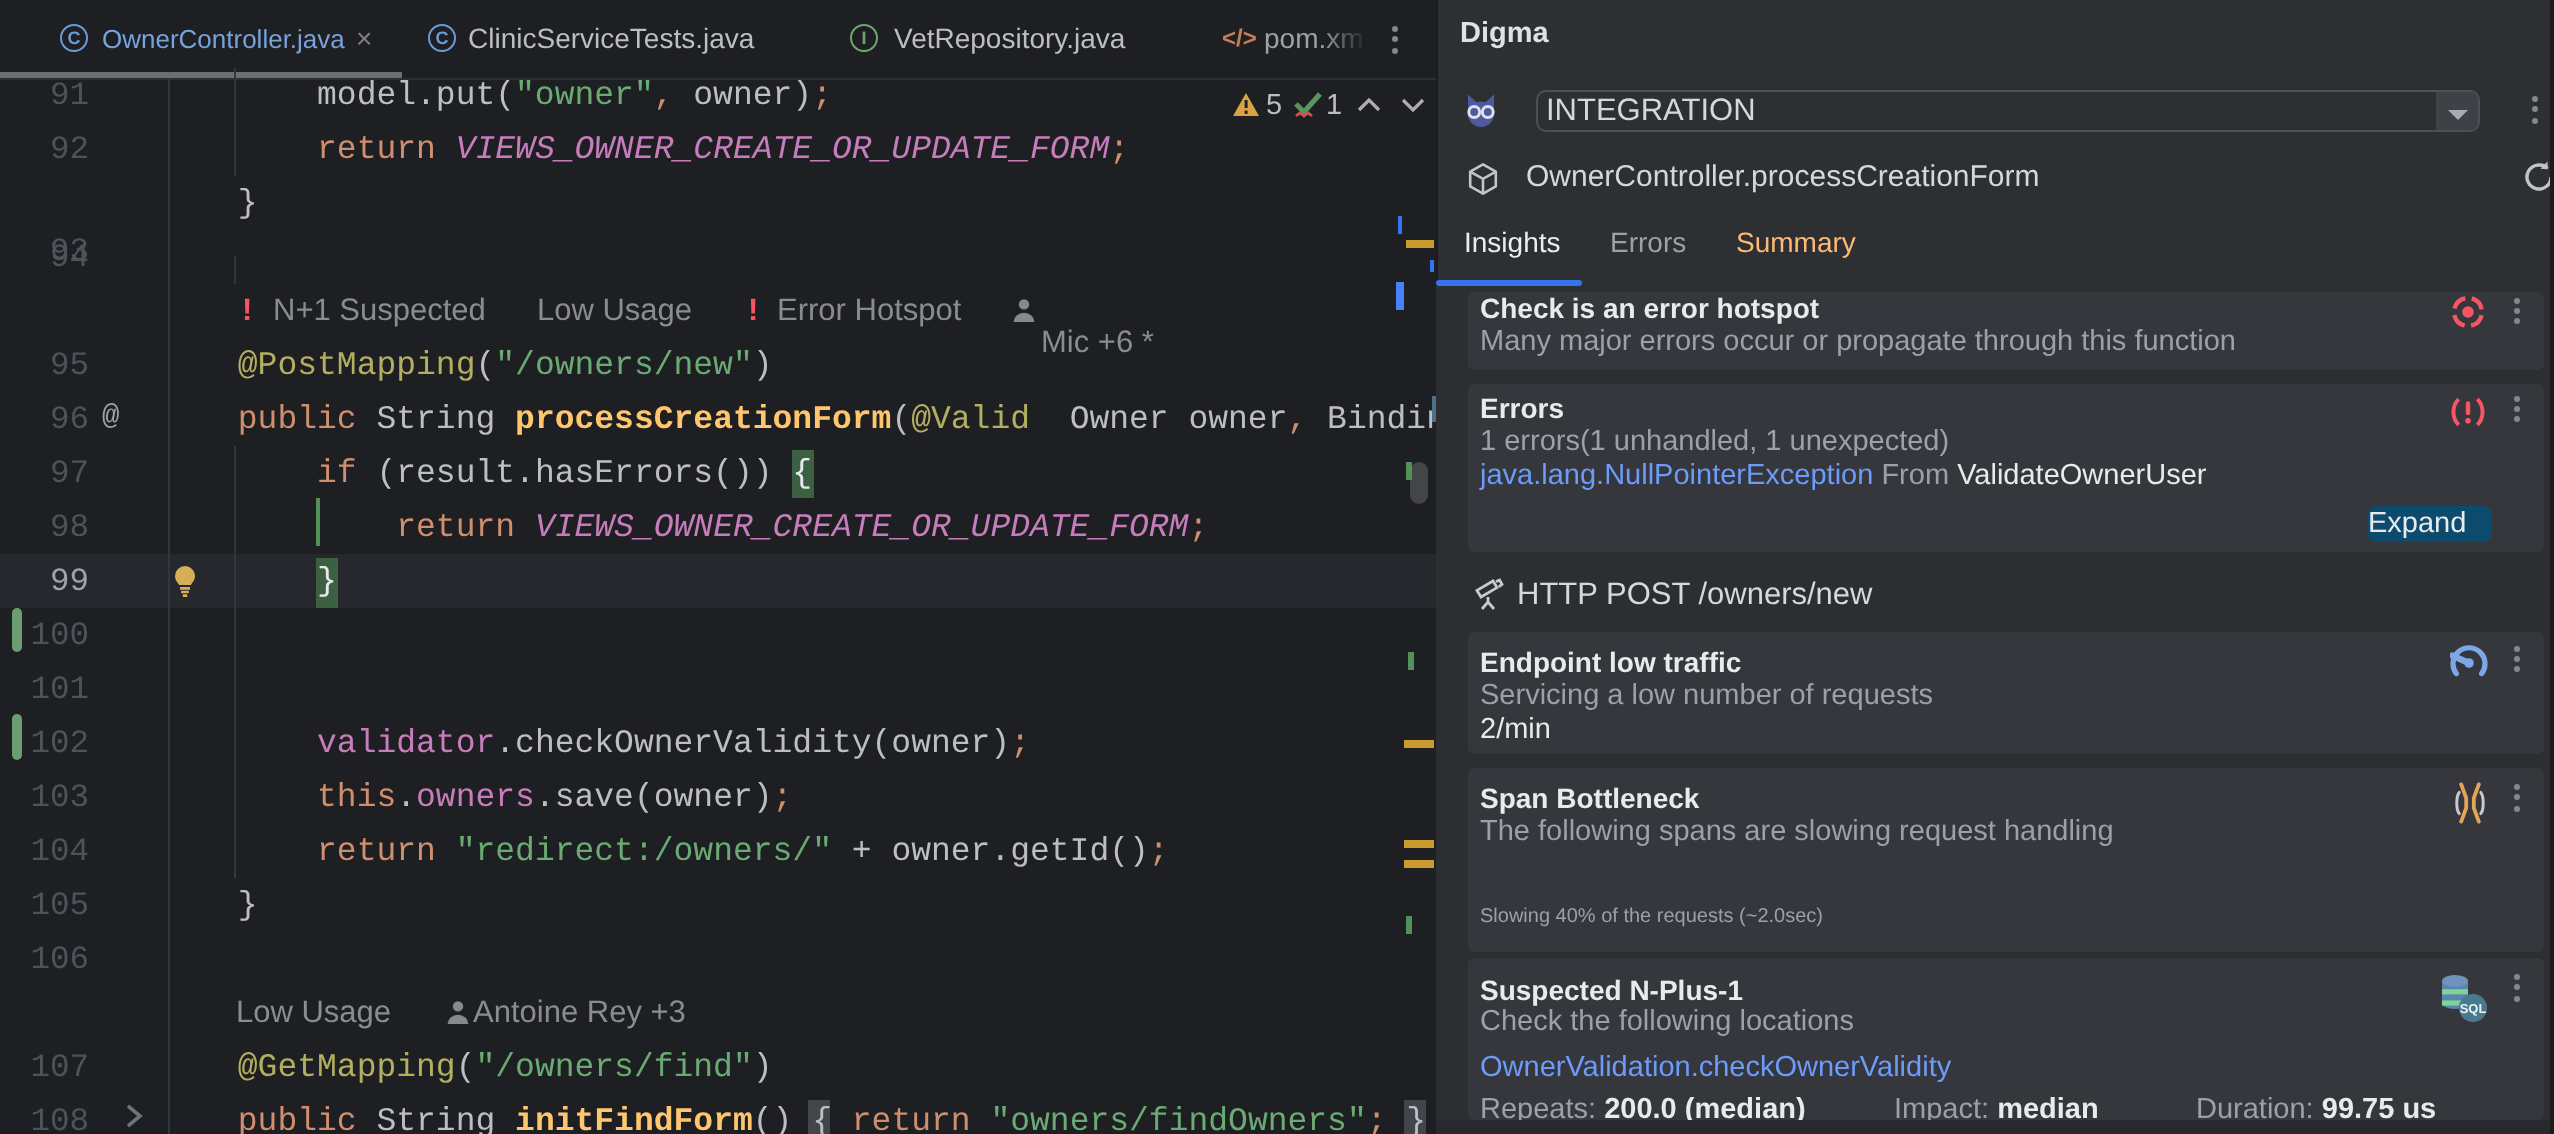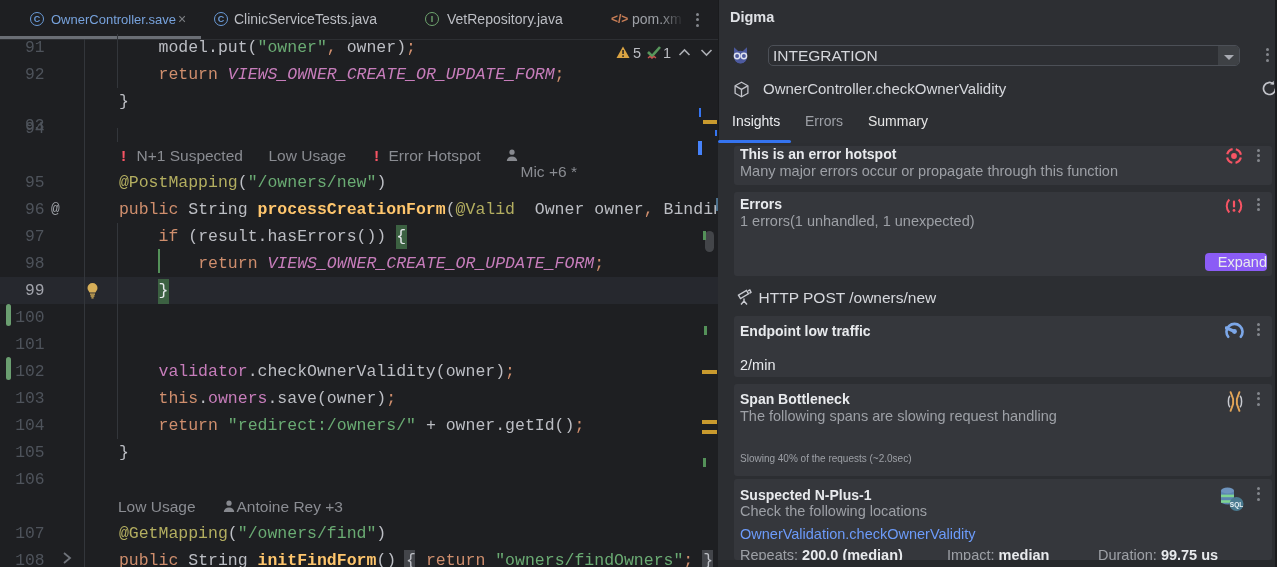--- a/index.html
+++ b/index.html
@@ -29,21 +29,21 @@
 .kebab{position:absolute;width:4px;height:18px;}
 .kebab i{position:absolute;left:0.5px;width:3.2px;height:3.2px;border-radius:50%;background:#84878D;}
 </style></head>
 <body>
 <div id="root">
 <div id="editor">
 
   <div class="tabbar"></div>
   <div class="tabund"></div>
   <div class="cicon" style="left:30px;border:1.5px solid #6A9BD8;color:#6A9BD8;">C</div>
-  <div class="tabtxt" style="left:51px;color:#77A2DC;">OwnerController.save</div>
+  <div class="tabtxt" style="left:51px;color:#77A2DC;">OwnerController.java</div>
   <div class="tabtxt" style="left:178px;color:#7e8085;font-size:14px;">×</div>
   <div class="cicon" style="left:214px;border:1.5px solid #6A9BD8;color:#6A9BD8;">C</div>
   <div class="tabtxt" style="left:234px;font-size:14px;">ClinicServiceTests.java</div>
   <div class="cicon" style="left:425px;border:1.5px solid #6FA56F;color:#6FA56F;">I</div>
   <div class="tabtxt" style="left:447px;font-size:14px;">VetRepository.java</div>
   <div class="tabtxt" style="left:611px;color:#C77D56;font-size:12px;font-weight:bold;">&lt;/&gt;</div>
   <div class="tabtxt" style="left:632px;color:#9DA0A6;font-size:14px;">pom.xm</div>
   <div class="abs" style="left:660px;top:1px;width:24px;height:37px;background:linear-gradient(90deg,rgba(30,31,34,0),#1E1F22);"></div>
   <div class="kebab" style="left:695px;top:13px;">
         <i style="top:0;"></i>
@@ -178,48 +178,49 @@
   <div class="kebab" style="left:547px;top:48px;">
         <i style="top:0;"></i>
         <i style="top:5.3px;"></i>
         <i style="top:10.6px;"></i>
       </div>
 
   <svg class="abs" style="left:15px;top:81px;" width="17" height="17" viewBox="0 0 17 17">
         <path d="M8.5 1.2 L14.9 4.8 L14.9 12.2 L8.5 15.8 L2.1 12.2 L2.1 4.8 Z" fill="none" stroke="#C2C4CA" stroke-width="1.3" stroke-linejoin="round"></path>
         <path d="M2.3 4.9 L8.5 8.4 L14.7 4.9 M8.5 8.4 L8.5 15.6" fill="none" stroke="#C2C4CA" stroke-width="1.3"></path>
       </svg>
-  <div class="abs" style="left:45px;top:81px;height:16px;line-height:16px;font-size:15px;color:#D5D7DC;">OwnerController.checkOwnerValidity</div>
+  <div class="abs" style="left:45px;top:81px;height:16px;line-height:16px;font-size:15px;color:#D5D7DC;">OwnerController.processCreationForm</div>
   <svg class="abs" style="left:543px;top:80px;" width="17" height="17" viewBox="0 0 17 17">
         <path d="M14.5 8.5 A6 6 0 1 1 12.7 4.2" fill="none" stroke="#C2C4CA" stroke-width="1.7"></path>
         <path d="M12.7 0.8 L12.9 4.6 L9.2 4.4 Z" fill="#C2C4CA"></path>
       </svg>
 
   <div class="abs" style="left:14px;top:113px;font-size:14px;color:#EBEDF0;">Insights</div>
   <div class="abs" style="left:87px;top:113px;font-size:14px;color:#9DA0A6;">Errors</div>
-  <div class="abs" style="left:150px;top:113px;font-size:14px;color:#e5e5e5;">Summary</div>
+  <div class="abs" style="left:150px;top:113px;font-size:14px;color:#fdba74;">Summary</div>
   <div class="abs" style="left:0;top:139.5px;width:73px;height:3.5px;background:#3574F0;border-radius:2px;"></div>
 
   <div class="card" style="top:146px;height:39px;"></div>
-  <div class="abs" style="left:22px;top:146.5px;height:15px;line-height:15px;font-size:14px;font-weight:bold;color:#E8EAED;">This is an error hotspot</div>
+  <div class="abs" style="left:22px;top:146.5px;height:15px;line-height:15px;font-size:14px;font-weight:bold;color:#E8EAED;">Check is an error hotspot</div>
   <div class="abs" style="left:22px;top:164px;height:15px;line-height:15px;font-size:14.5px;color:#9DA0A6;">Many major errors occur or propagate through this function</div>
   <svg class="abs" style="left:507px;top:147px;" width="18" height="18" viewBox="0 0 18 18">
         <circle cx="9" cy="9" r="2.9" fill="#F75464"></circle>
         <circle cx="9" cy="9" r="7" fill="none" stroke="#F75464" stroke-width="2.2" stroke-dasharray="7.7 3.3" stroke-dashoffset="9.35"></circle>
       </svg>
   <div class="kebab" style="left:538.5px;top:148.5px;">
         <i style="top:0;"></i>
         <i style="top:5.3px;"></i>
         <i style="top:10.6px;"></i>
       </div>
 
   <div class="card" style="top:192px;height:84px;"></div>
   <div class="abs" style="left:22px;top:197px;height:15px;line-height:15px;font-size:14px;font-weight:bold;color:#E8EAED;">Errors</div>
   <div class="abs" style="left:22px;top:214px;height:15px;line-height:15px;font-size:14.5px;color:#9DA0A6;">1 errors(1 unhandled, 1 unexpected)</div>
-  <div class="abs" style="left:487px;top:252.5px;width:62px;height:18px;background:#8b5cf6;border-radius:4px;text-align:right;line-height:18px;font-size:14.5px;color:#E8EAED;">Expand</div>
+  <div class="abs" style="left:22px;top:231px;height:15px;line-height:15px;font-size:14.5px;color:#9DA0A6;"><span class="link">java.lang.NullPointerException</span> From <span style="color:#E8EAED;">ValidateOwnerUser</span></div>
+  <div class="abs" style="left:466px;top:252.5px;width:62px;height:18px;background:#0c4a6e;border-radius:4px;text-align:left;line-height:18px;font-size:14.5px;color:#E8EAED;">Expand</div>
   <svg class="abs" style="left:507px;top:197px;" width="18" height="18" viewBox="0 0 18 18">
         <path d="M4.3 2.5 A9.5 9.5 0 0 0 4.3 15.5" fill="none" stroke="#F75464" stroke-width="2"></path>
         <path d="M13.7 2.5 A9.5 9.5 0 0 1 13.7 15.5" fill="none" stroke="#F75464" stroke-width="2"></path>
         <rect x="7.9" y="3.6" width="2.2" height="7" rx="1.1" fill="#F75464"></rect>
         <circle cx="9" cy="13.4" r="1.4" fill="#F75464"></circle>
       </svg>
   <div class="kebab" style="left:538.5px;top:197.5px;">
         <i style="top:0;"></i>
         <i style="top:5.3px;"></i>
         <i style="top:10.6px;"></i>
@@ -229,20 +230,21 @@
         <g stroke="#C8CAD0" stroke-width="1.4" fill="none">
           <path d="M1.5 6.2 L9.5 1.5 L11.5 4.8 L3.5 9.5 Z"></path>
           <path d="M11 1.8 L12.8 1 L14 3.2 L12.4 4.4"></path>
           <path d="M7 9.5 L7 12 M7 12 L4 15.5 M7 12 L10 15.5"></path>
         </g>
       </svg>
   <div class="abs" style="left:40.5px;top:289.5px;height:15px;line-height:15px;font-size:15.5px;color:#D6D8DD;">HTTP POST /owners/new</div>
 
   <div class="card" style="top:316px;height:61px;"></div>
   <div class="abs" style="left:22px;top:323.5px;height:15px;line-height:15px;font-size:14px;font-weight:bold;color:#E8EAED;">Endpoint low traffic</div>
+  <div class="abs" style="left:22px;top:340.5px;height:15px;line-height:15px;font-size:14.5px;color:#9DA0A6;">Servicing a low number of requests</div>
   <div class="abs" style="left:22px;top:357.5px;height:15px;line-height:15px;font-size:14.5px;color:#E8EAED;">2/min</div>
   <svg class="abs" style="left:507px;top:322px;" width="19" height="19" viewBox="0 0 19 19">
         <path d="M3.2 14.8 A8 8 0 1 1 15.8 14.8" fill="none" stroke="#7CA7E8" stroke-width="2.6" stroke-linecap="round"></path>
         <path d="M9.5 9.5 L1.2 5.8" stroke="#7CA7E8" stroke-width="3.2" stroke-linecap="round"></path>
         <circle cx="9.5" cy="9.5" r="2.4" fill="#7CA7E8"></circle>
       </svg>
   <div class="kebab" style="left:538.5px;top:322.5px;">
         <i style="top:0;"></i>
         <i style="top:5.3px;"></i>
         <i style="top:10.6px;"></i>

